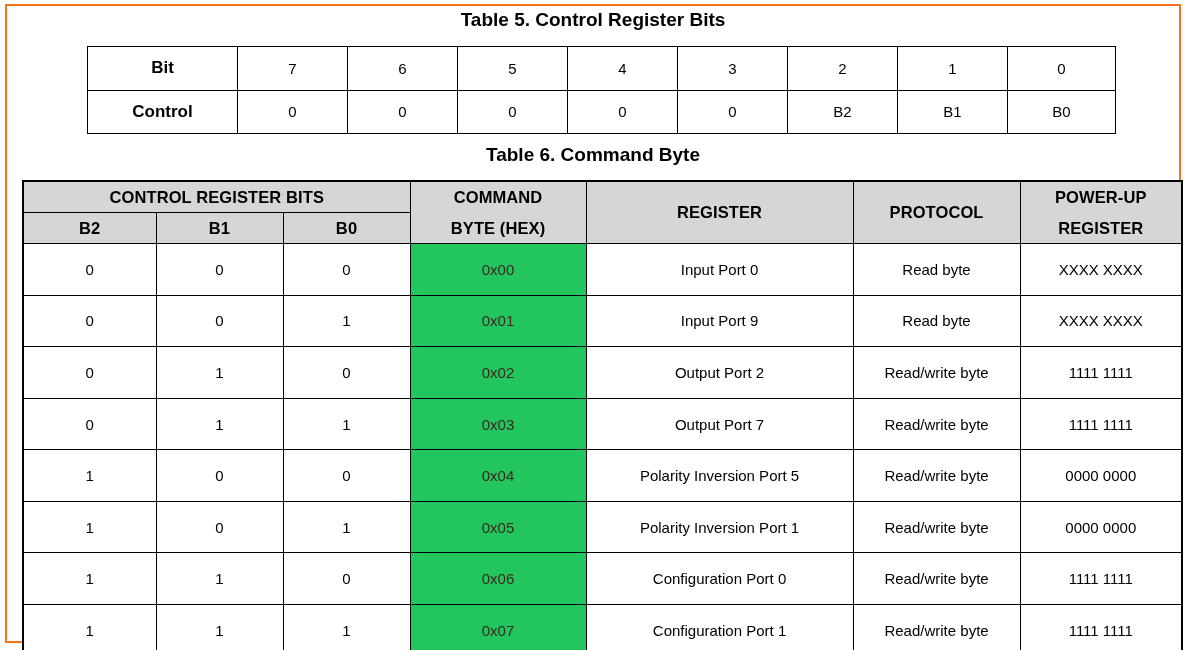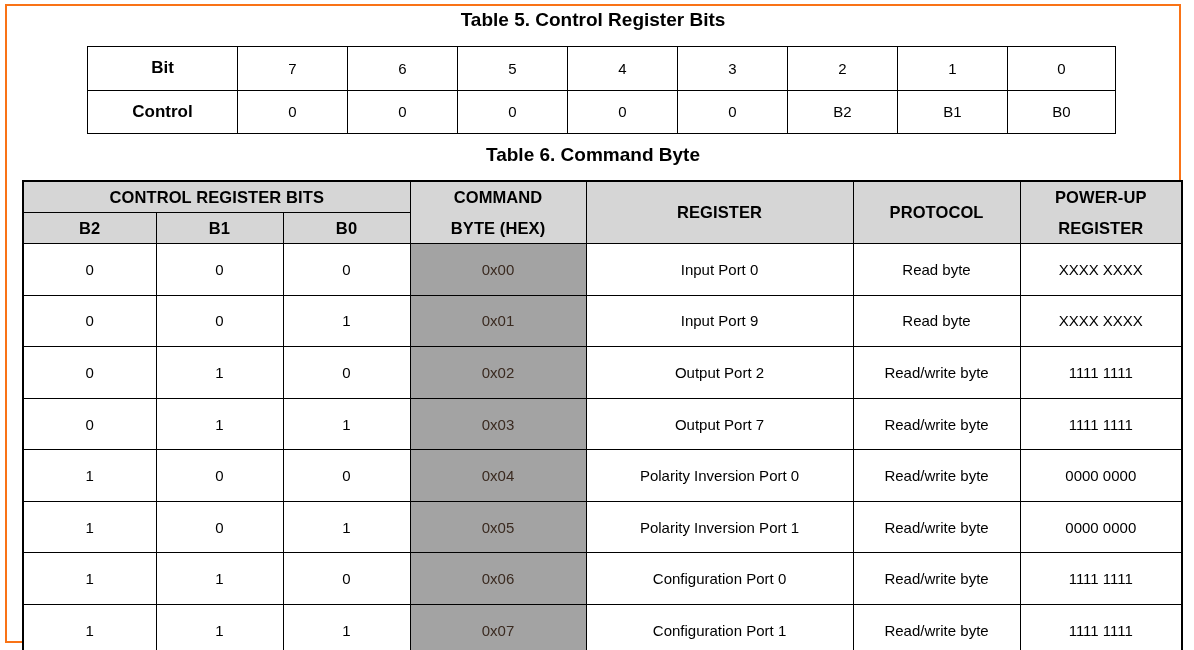--- a/index.html
+++ b/index.html
@@ -94,21 +94,21 @@
     background: #d6d6d6;
     font-weight: bold;
     font-size: 16.5px;
     letter-spacing: 0.1px;
   }
   #table6 td.hdr .two-line {
     display: block;
     line-height: 1.85;
   }
   #table6 td.cmd {
-    background: #a3a3a3;
+    background: #22c55e;
     color: #3a2a20;
   }
   #table6 tbody tr.data-row td {
     height: 45px;
   }
 </style>
 </head>
 <body>
 
 <div id="page-frame">
@@ -223,21 +223,21 @@
           <td class="cmd">0x03</td>
           <td>Output Port 7</td>
           <td>Read/write byte</td>
           <td>1111 1111</td>
         </tr>
         <tr class="data-row">
           <td>1</td>
           <td>0</td>
           <td>0</td>
           <td class="cmd">0x04</td>
-          <td>Polarity Inversion Port 0</td>
+          <td>Polarity Inversion Port 5</td>
           <td>Read/write byte</td>
           <td>0000 0000</td>
         </tr>
         <tr class="data-row">
           <td>1</td>
           <td>0</td>
           <td>1</td>
           <td class="cmd">0x05</td>
           <td>Polarity Inversion Port 1</td>
           <td>Read/write byte</td>

